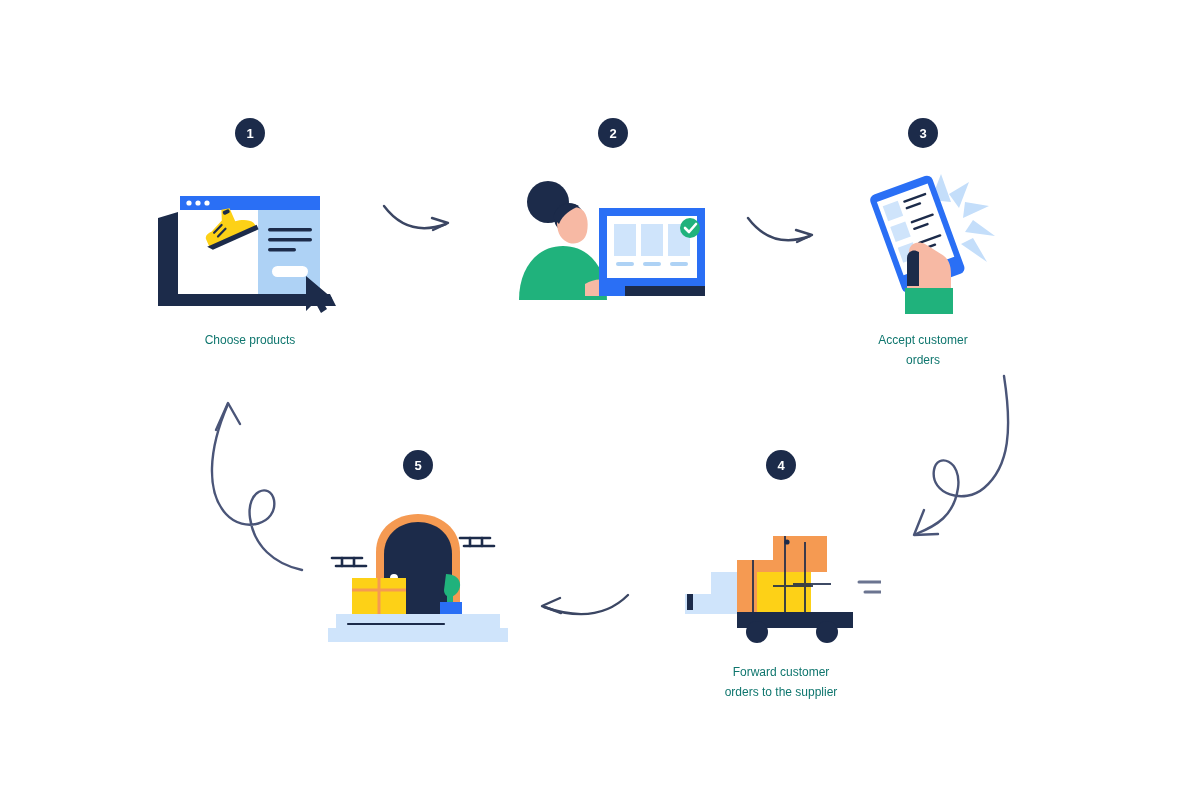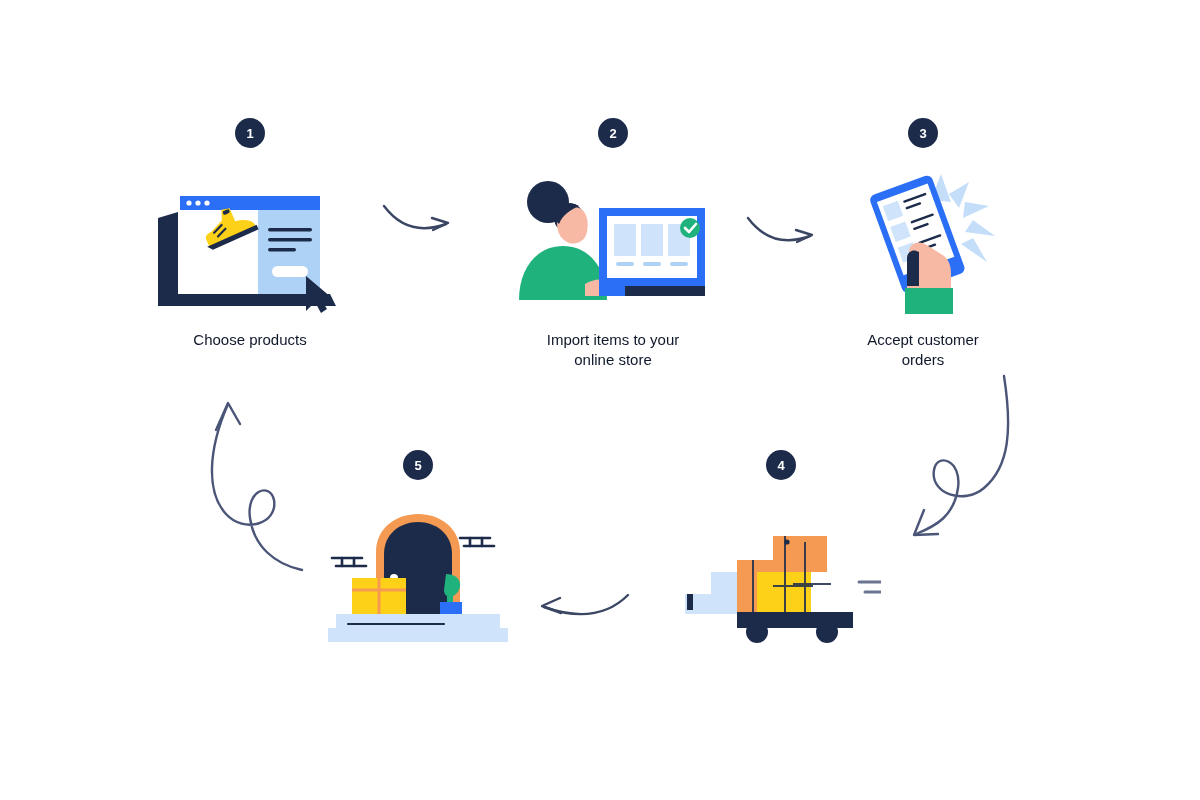--- a/index.html
+++ b/index.html
@@ -47,24 +47,24 @@
 
   .art {
     width: 200px;
     height: 150px;
     position: relative;
     margin-top: 18px;
   }
 
   .caption {
     margin-top: 14px;
-    font-size: 15px;
+    font-size: 12px;
     line-height: 20px;
     text-align: center;
-    color: #0f172a;
+    color: #0f766e;
     white-space: pre-line;
     font-weight: 500;
   }
 
   
   #step-1 { left: 130px;  top: 118px; }
   #step-2 { left: 493px;  top: 118px; }
   #step-3 { left: 803px;  top: 118px; }
   #step-4 { left: 661px;  top: 450px; }
   #step-5 { left: 298px;  top: 450px; }
@@ -150,22 +150,20 @@
         <rect x="130" y="96" width="18" height="4" rx="2" fill="#aed2f5"></rect>
         <rect x="157" y="96" width="18" height="4" rx="2" fill="#aed2f5"></rect>
 
         <circle cx="177" cy="62" r="10" fill="#20b27c"></circle>
         <path d="M172 62 L176 66 L183 58" stroke="#ffffff" stroke-width="2.6" fill="none" stroke-linecap="round" stroke-linejoin="round"></path>
 
         <rect x="86" y="120" width="106" height="10" fill="#1c2b4a"></rect>
         <rect x="86" y="120" width="26" height="10" fill="#2a6ff5"></rect>
       </svg>
     </div>
-    <div class="caption">Import items to your
-online store</div>
   </div>
 
   <div class="step" id="step-3">
     <div class="badge">3</div>
     <div class="art">
       <svg width="200" height="150" viewBox="0 0 200 150" xmlns="http://www.w3.org/2000/svg">
 
         <g fill="#c4defa">
           <path d="M118 8 L128 36 L108 34 Z"></path>
           <path d="M146 16 L136 42 L126 28 Z"></path>
@@ -225,20 +223,22 @@
         <circle cx="106" cy="44" r="2.6" fill="#1c2b4a"></circle>
 
         <rect x="56" y="114" width="116" height="16" fill="#1c2b4a"></rect>
         <circle cx="76" cy="134" r="11" fill="#1c2b4a"></circle>
         <circle cx="146" cy="134" r="11" fill="#1c2b4a"></circle>
 
         <path d="M178 84 L200 84" stroke="#6b7490" stroke-width="3" stroke-linecap="round"></path>
         <path d="M184 94 L200 94" stroke="#6b7490" stroke-width="3" stroke-linecap="round"></path>
       </svg>
     </div>
+    <div class="caption">Forward customer
+orders to the supplier</div>
   </div>
 
   <div class="step" id="step-5">
     <div class="badge">5</div>
     <div class="art">
       <svg width="200" height="150" viewBox="0 0 200 150" xmlns="http://www.w3.org/2000/svg">
 
         <g stroke="#1c2b4a" stroke-width="2.6" stroke-linecap="round">
           <path d="M14 60 L44 60"></path>
             <path d="M18 68 L48 68"></path>

